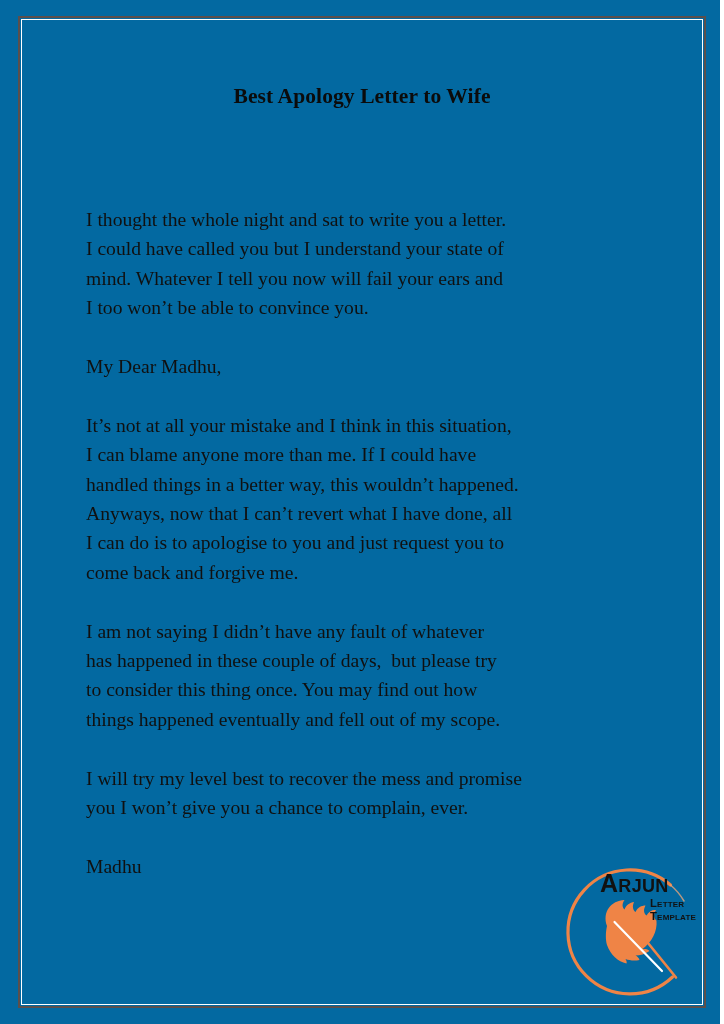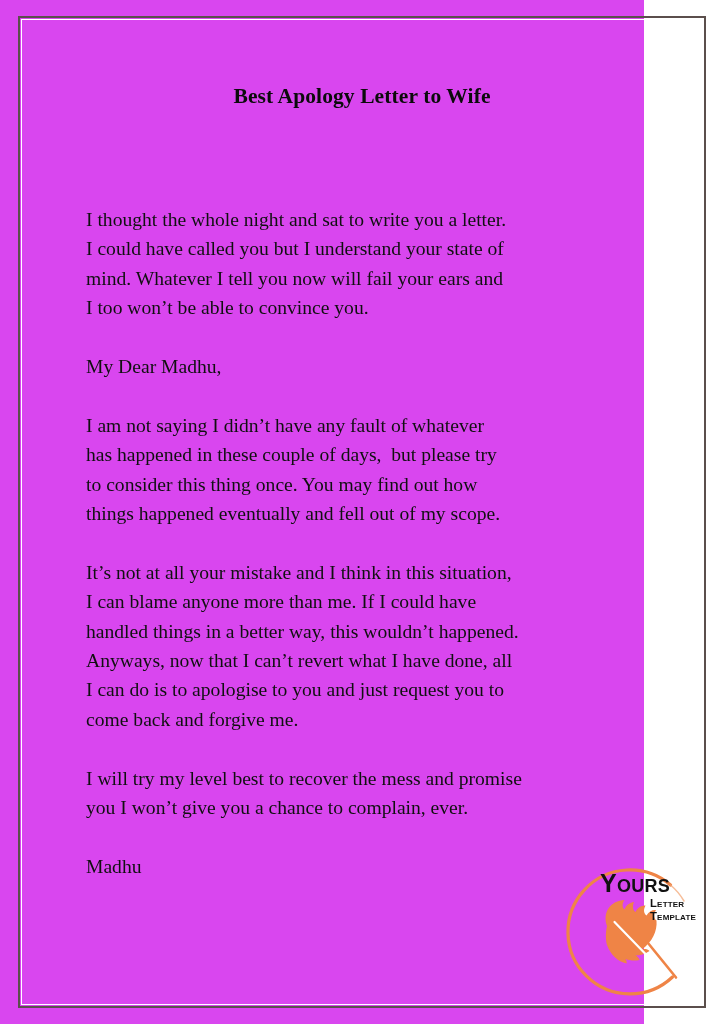--- a/index.html
+++ b/index.html
@@ -9,23 +9,23 @@
   }
   body {
     width: 724px;
     height: 1024px;
     overflow: hidden;
     font-family: "Liberation Serif", "DejaVu Serif", serif;
   }
 
   #page {
     position: relative;
-    width: 644px;
+    width: 720px;
     height: 1024px;
-    background: #d946ef;
+    background: #0369a1;
   }
 
   
   #page-frame {
     position: absolute;
     left: 18px;
     top: 16px;
     width: 688px;
     height: 992px;
     box-sizing: border-box;
@@ -135,31 +135,31 @@
 
     <div class="letter-content">
 
       <p class="para">I thought the whole night and sat to write you a letter.
 I could have called you but I understand your state of
 mind. Whatever I tell you now will fail your ears and
 I too won’t be able to convince you.</p>
 
       <p class="para">My Dear Madhu,</p>
 
-      <p class="para">I am not saying I didn’t have any fault of whatever
-has happened in these couple of days,  but please try
-to consider this thing once. You may find out how
-things happened eventually and fell out of my scope.</p>
-
       <p class="para">It’s not at all your mistake and I think in this situation,
 I can blame anyone more than me. If I could have
 handled things in a better way, this wouldn’t happened.
 Anyways, now that I can’t revert what I have done, all
 I can do is to apologise to you and just request you to
 come back and forgive me.</p>
+
+      <p class="para">I am not saying I didn’t have any fault of whatever
+has happened in these couple of days,  but please try
+to consider this thing once. You may find out how
+things happened eventually and fell out of my scope.</p>
 
       <p class="para">I will try my level best to recover the mess and promise
 you I won’t give you a chance to complain, ever.</p>
 
 
       <p class="para">Madhu</p>
 
     </div>
 
     <div id="brand-logo">
@@ -191,19 +191,19 @@
                    C66.0 105.5 58.5 99.0 55.0 89.0
                    C53.5 84.0 53.5 76.5 55.0 70.0 Z" fill="#ef8446"></path>
 
           <path d="M96.0 87.0 L124.0 121.5" stroke="#ef8446" stroke-width="2.6" stroke-linecap="round" fill="none"></path>
 
           <path d="M62.5 66.0 L110.0 115.0" stroke="#ffffff" stroke-width="2.2" stroke-linecap="round" fill="none"></path>
         </g>
       </svg>
 
       <div class="logo-text-block">
-        <span class="logo-word-best">Yours</span>
+        <span class="logo-word-best">Arjun</span>
         <span class="logo-word-sub">Letter Template</span>
       </div>
     </div>
 
   </div>
 </div>
 
 </body></html>

